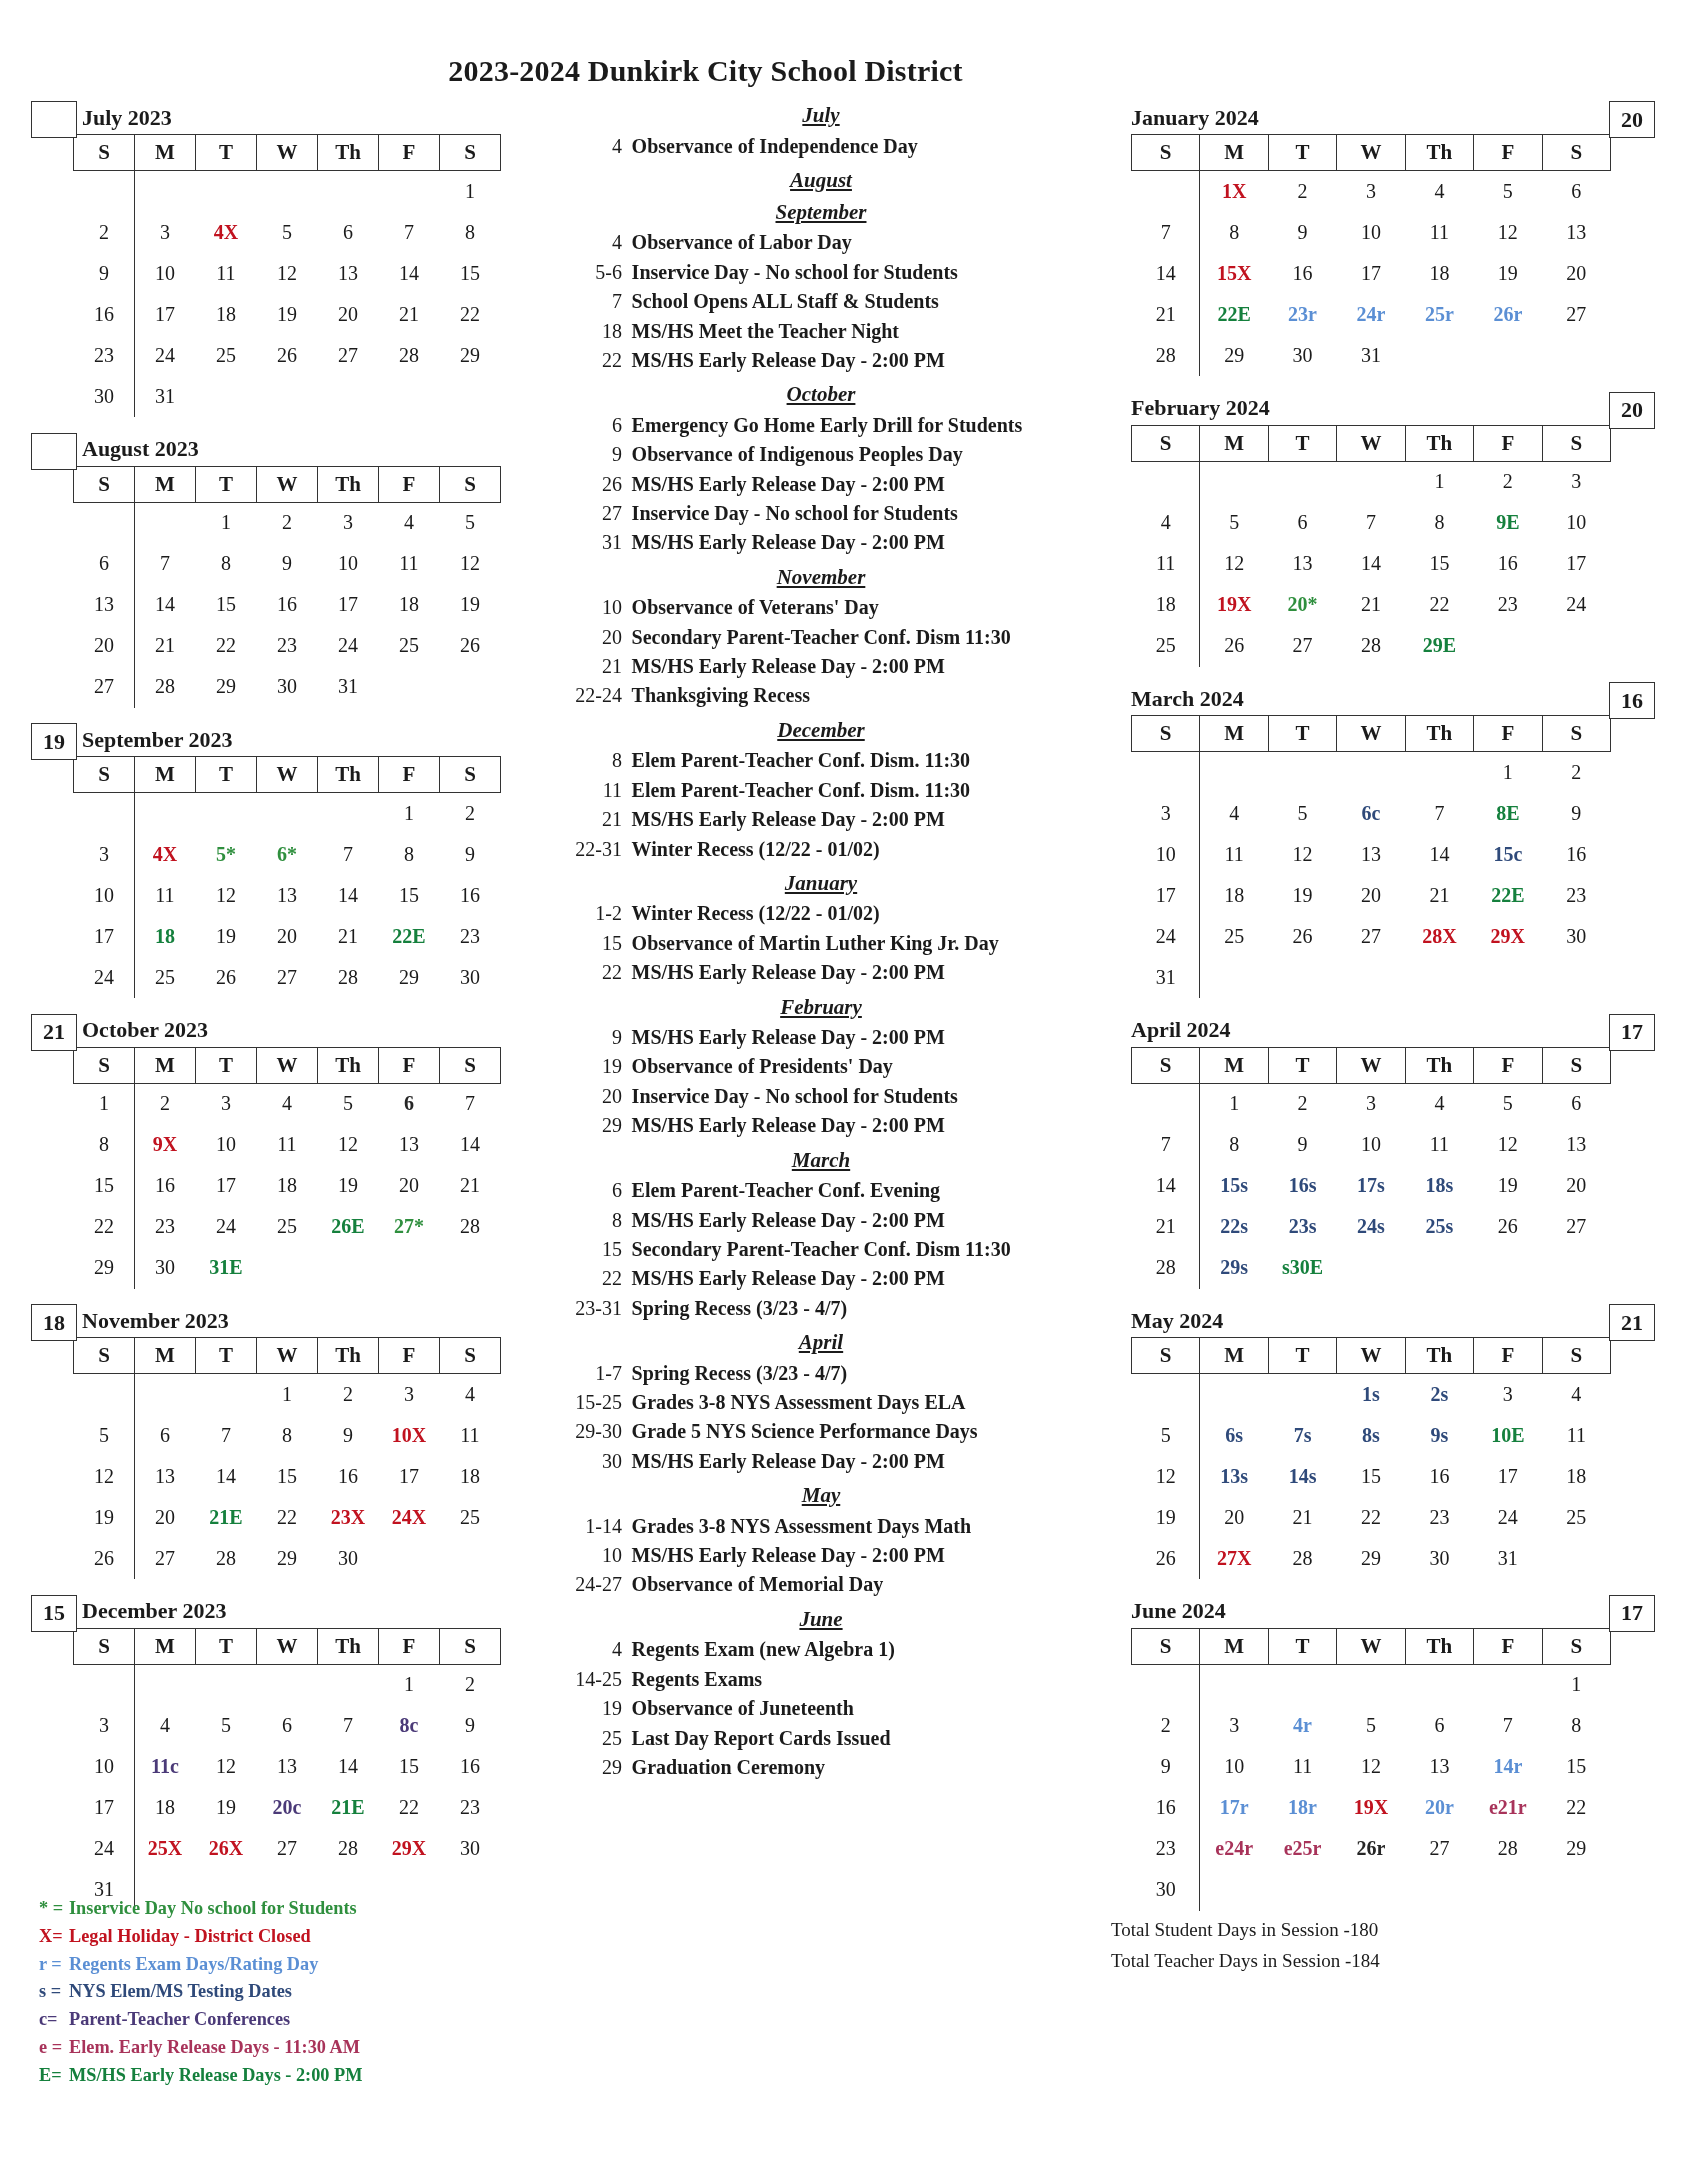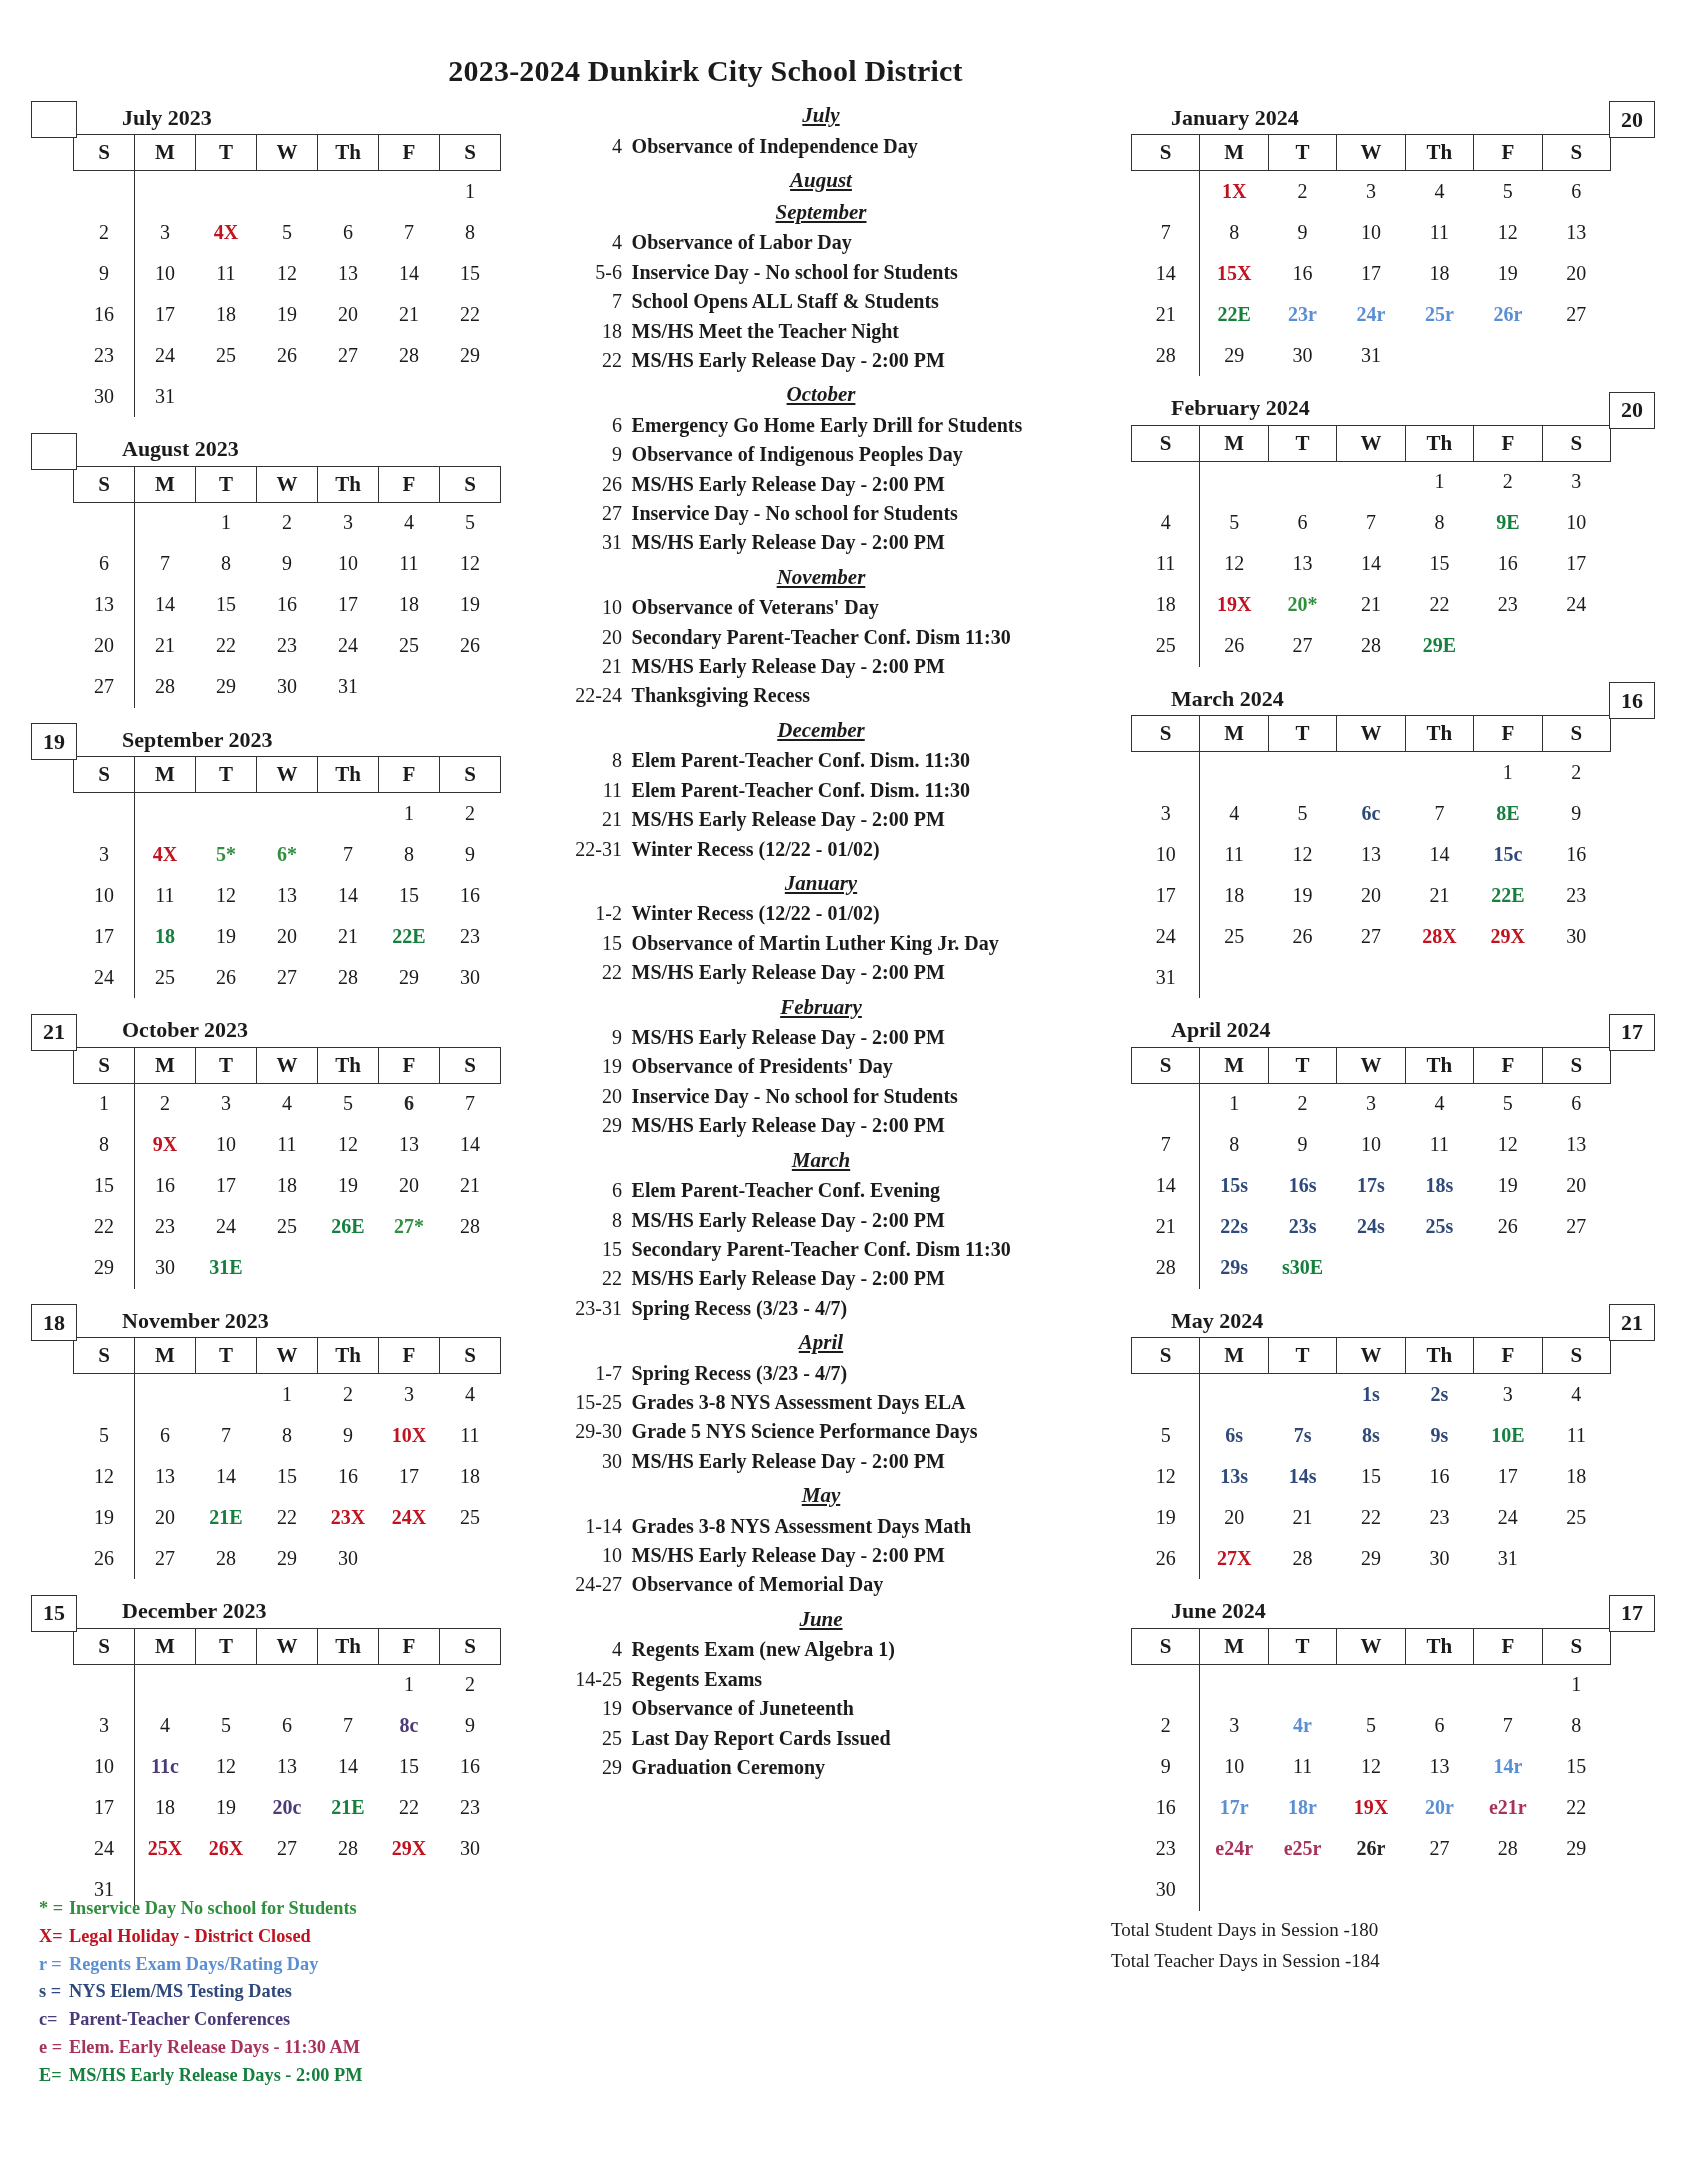--- a/index.html
+++ b/index.html
@@ -33,21 +33,21 @@
     position:absolute;left:0;top:-1.7px;
     width:44px;height:35px;
     border:1.7px solid #333;
     font-size:22px;font-weight:bold;
     display:flex;align-items:center;justify-content:center;
     background:#fff;z-index:3;
   }
   .daycount.empty{color:transparent;}
   .month-title{
     position:absolute;left:51px;top:1.7px;
-    font-size:22px;font-weight:bold;white-space:nowrap;margin-left:40px;
+    font-size:22px;font-weight:bold;white-space:nowrap;
   }
   .month.right .daycount{left:auto;right:0;}
   .month.right .month-title{left:0;}
 
   table.cal{
     border-collapse:collapse;
     margin-left:42px;
     table-layout:fixed;
   }
   #col-left table.cal{width:428px;}

